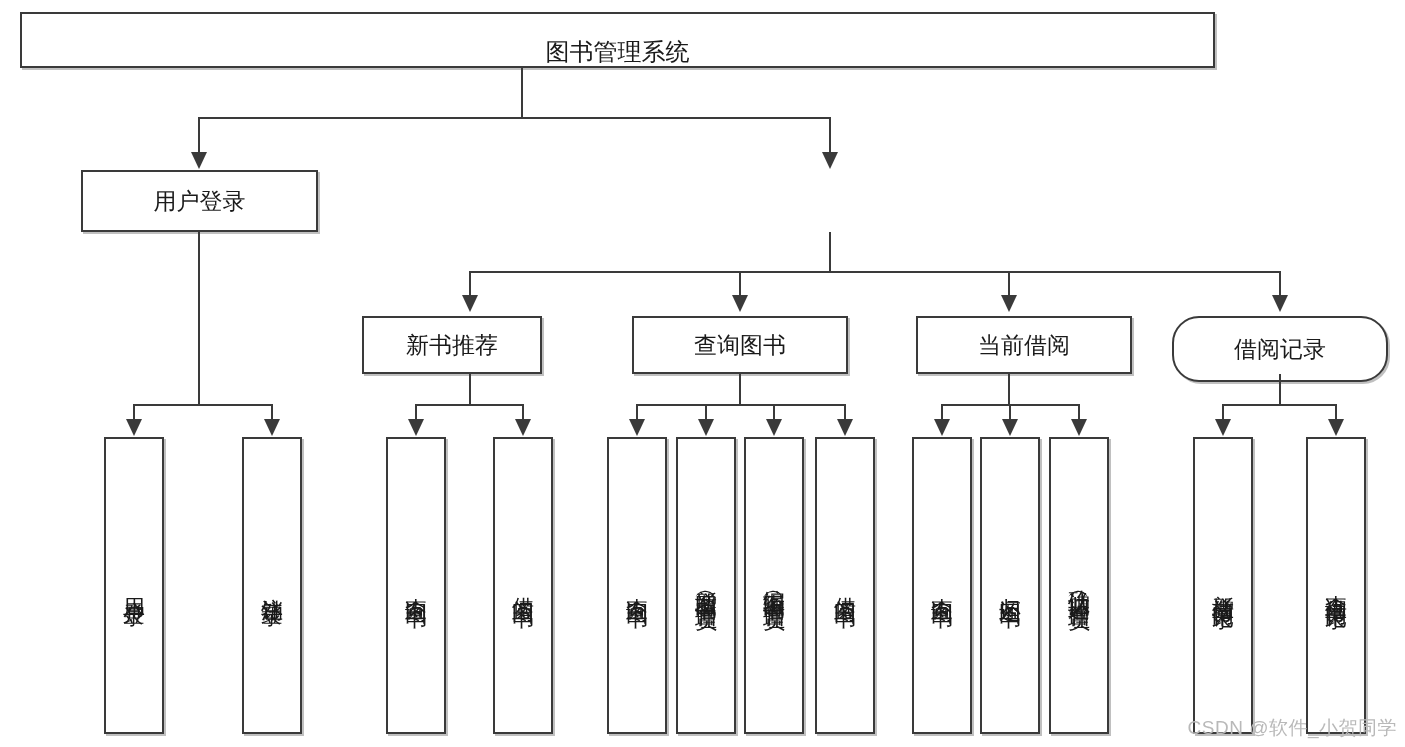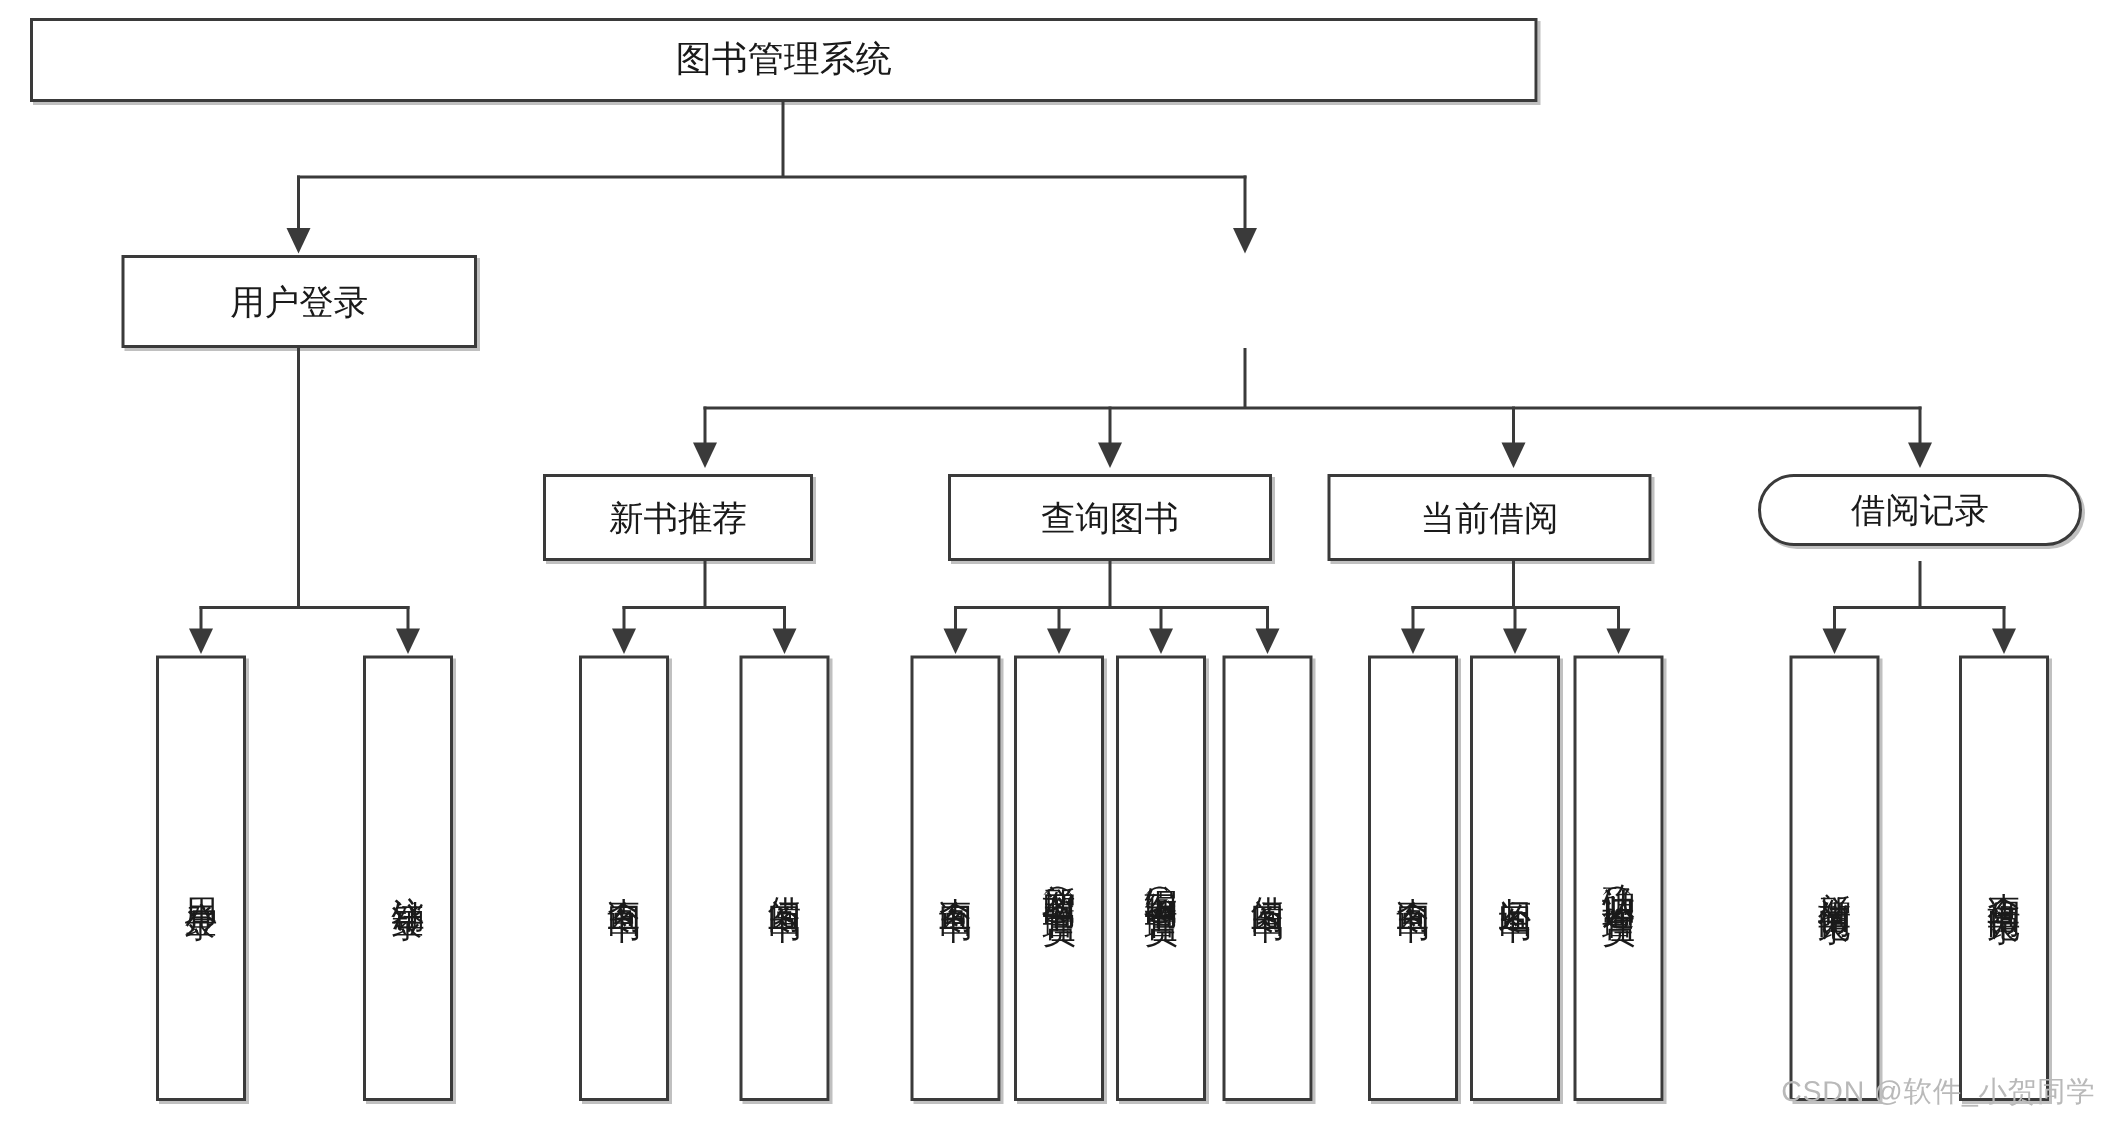--- a/index.html
+++ b/index.html
@@ -84,21 +84,21 @@
     white-space: nowrap;
     user-select: none;
     pointer-events: none;
   }
 </style>
 </head>
 <body>
 
 <div id="canvas">
 
-  <div class="node h root shadowed" style="left:20px; top:12px; width:1005px; height:56px;">
+  <div class="node h root shadowed" style="left:20px; top:12px; width:1195px; height:56px;align-items:flex-end;">
     <span class="node-label">图书管理系统</span>
   </div>
 
   <div class="edge v" style="left:521px; top:68px; width:2px; height:50px;"></div>
 
   <div class="edge h" style="left:198px; top:117px; width:633px; height:2px;"></div>
 
   <div class="edge v" style="left:198px; top:117px; width:2px; height:36px;"></div>
   <div class="arrow" style="left:191px; top:152px;"></div>
   <div class="edge v" style="left:829px; top:117px; width:2px; height:36px;"></div>
@@ -125,24 +125,24 @@
   <div class="arrow" style="left:1001px; top:295px;"></div>
   <div class="edge v" style="left:1279px; top:271px; width:2px; height:25px;"></div>
   <div class="arrow" style="left:1272px; top:295px;"></div>
 
   <div class="node h shadowed" style="left:362px; top:316px; width:180px; height:58px;">
     <span class="node-label">新书推荐</span>
   </div>
   <div class="node h shadowed" style="left:632px; top:316px; width:216px; height:58px;">
     <span class="node-label">查询图书</span>
   </div>
-  <div class="node h shadowed" style="left:885px; top:316px; width:216px; height:58px;">
+  <div class="node h shadowed" style="left:916px; top:316px; width:216px; height:58px;">
     <span class="node-label">当前借阅</span>
   </div>
-  <div class="node h shadowed" style="left:1172px; top:316px; width:216px; height:48px;border-radius:27px;">
+  <div class="node h shadowed" style="left:1172px; top:316px; width:216px; height:66px;border-radius:27px;">
     <span class="node-label">借阅记录</span>
   </div>
 
   <div class="edge v" style="left:469px; top:374px; width:2px; height:31px;"></div>
   <div class="edge h" style="left:415px; top:404px; width:109px; height:2px;"></div>
   <div class="edge v" style="left:415px; top:404px; width:2px; height:16px;"></div>
   <div class="arrow" style="left:408px; top:419px;"></div>
   <div class="edge v" style="left:522px; top:404px; width:2px; height:16px;"></div>
   <div class="arrow" style="left:515px; top:419px;"></div>
 

